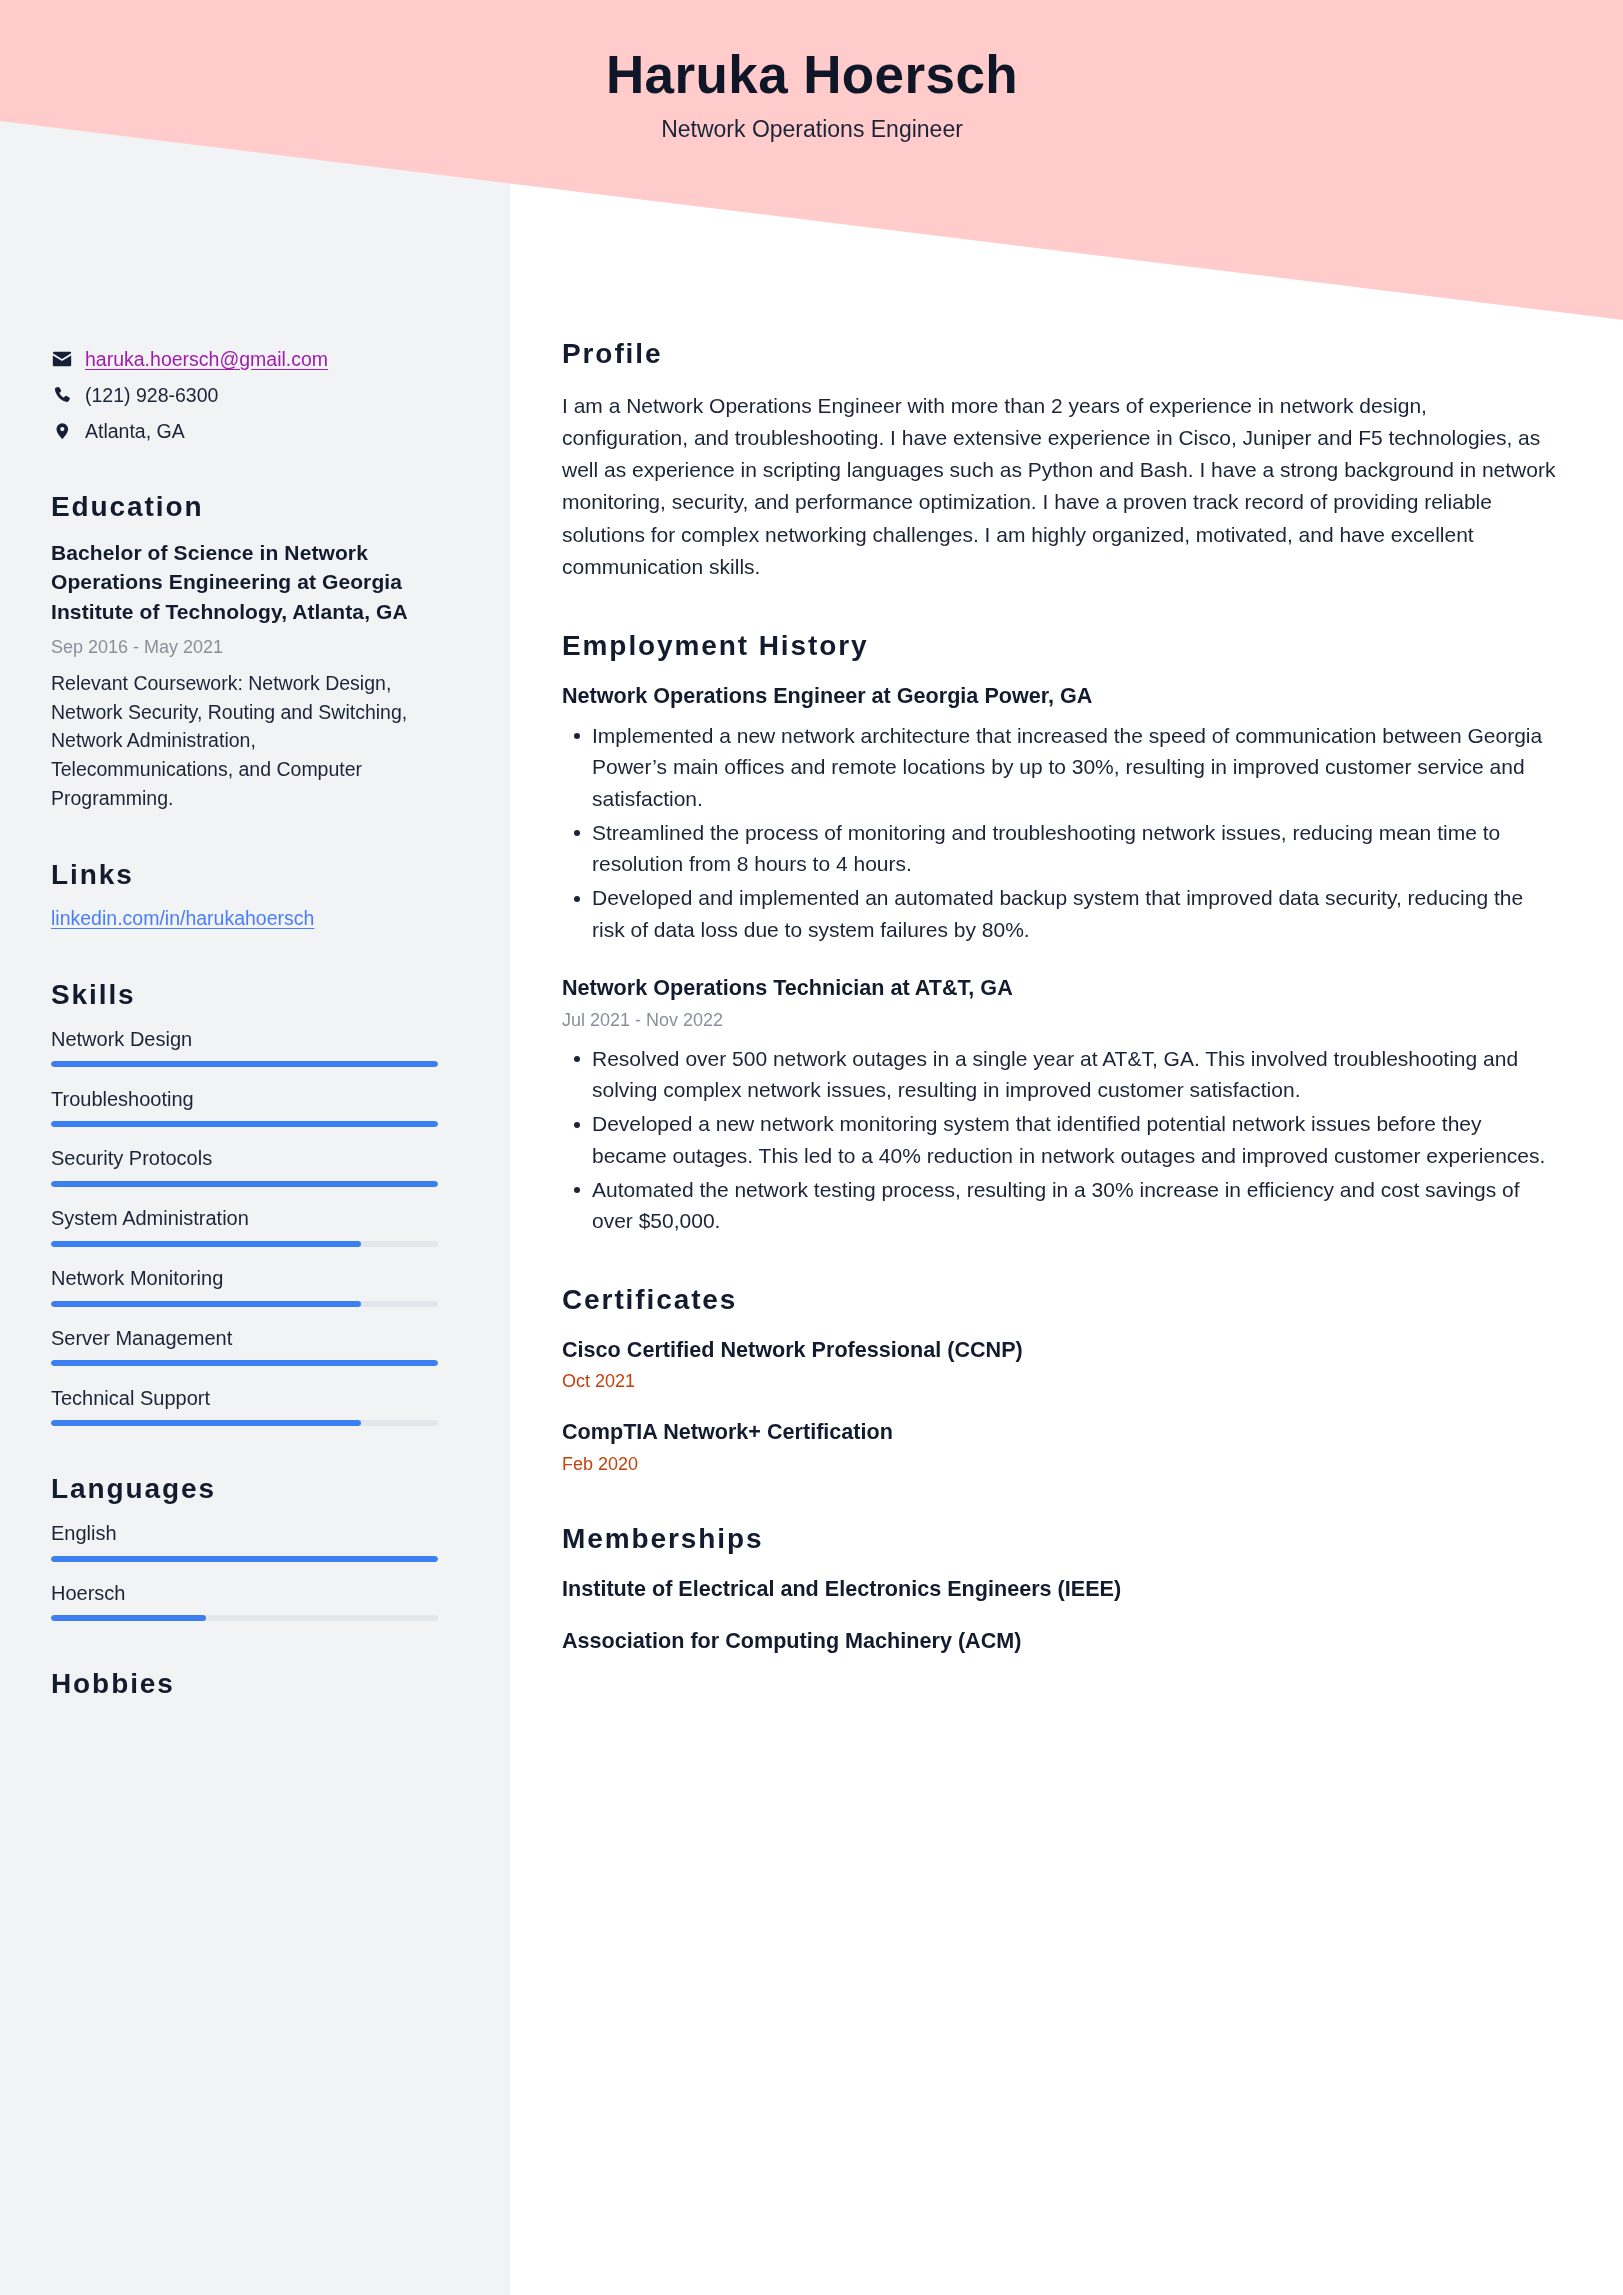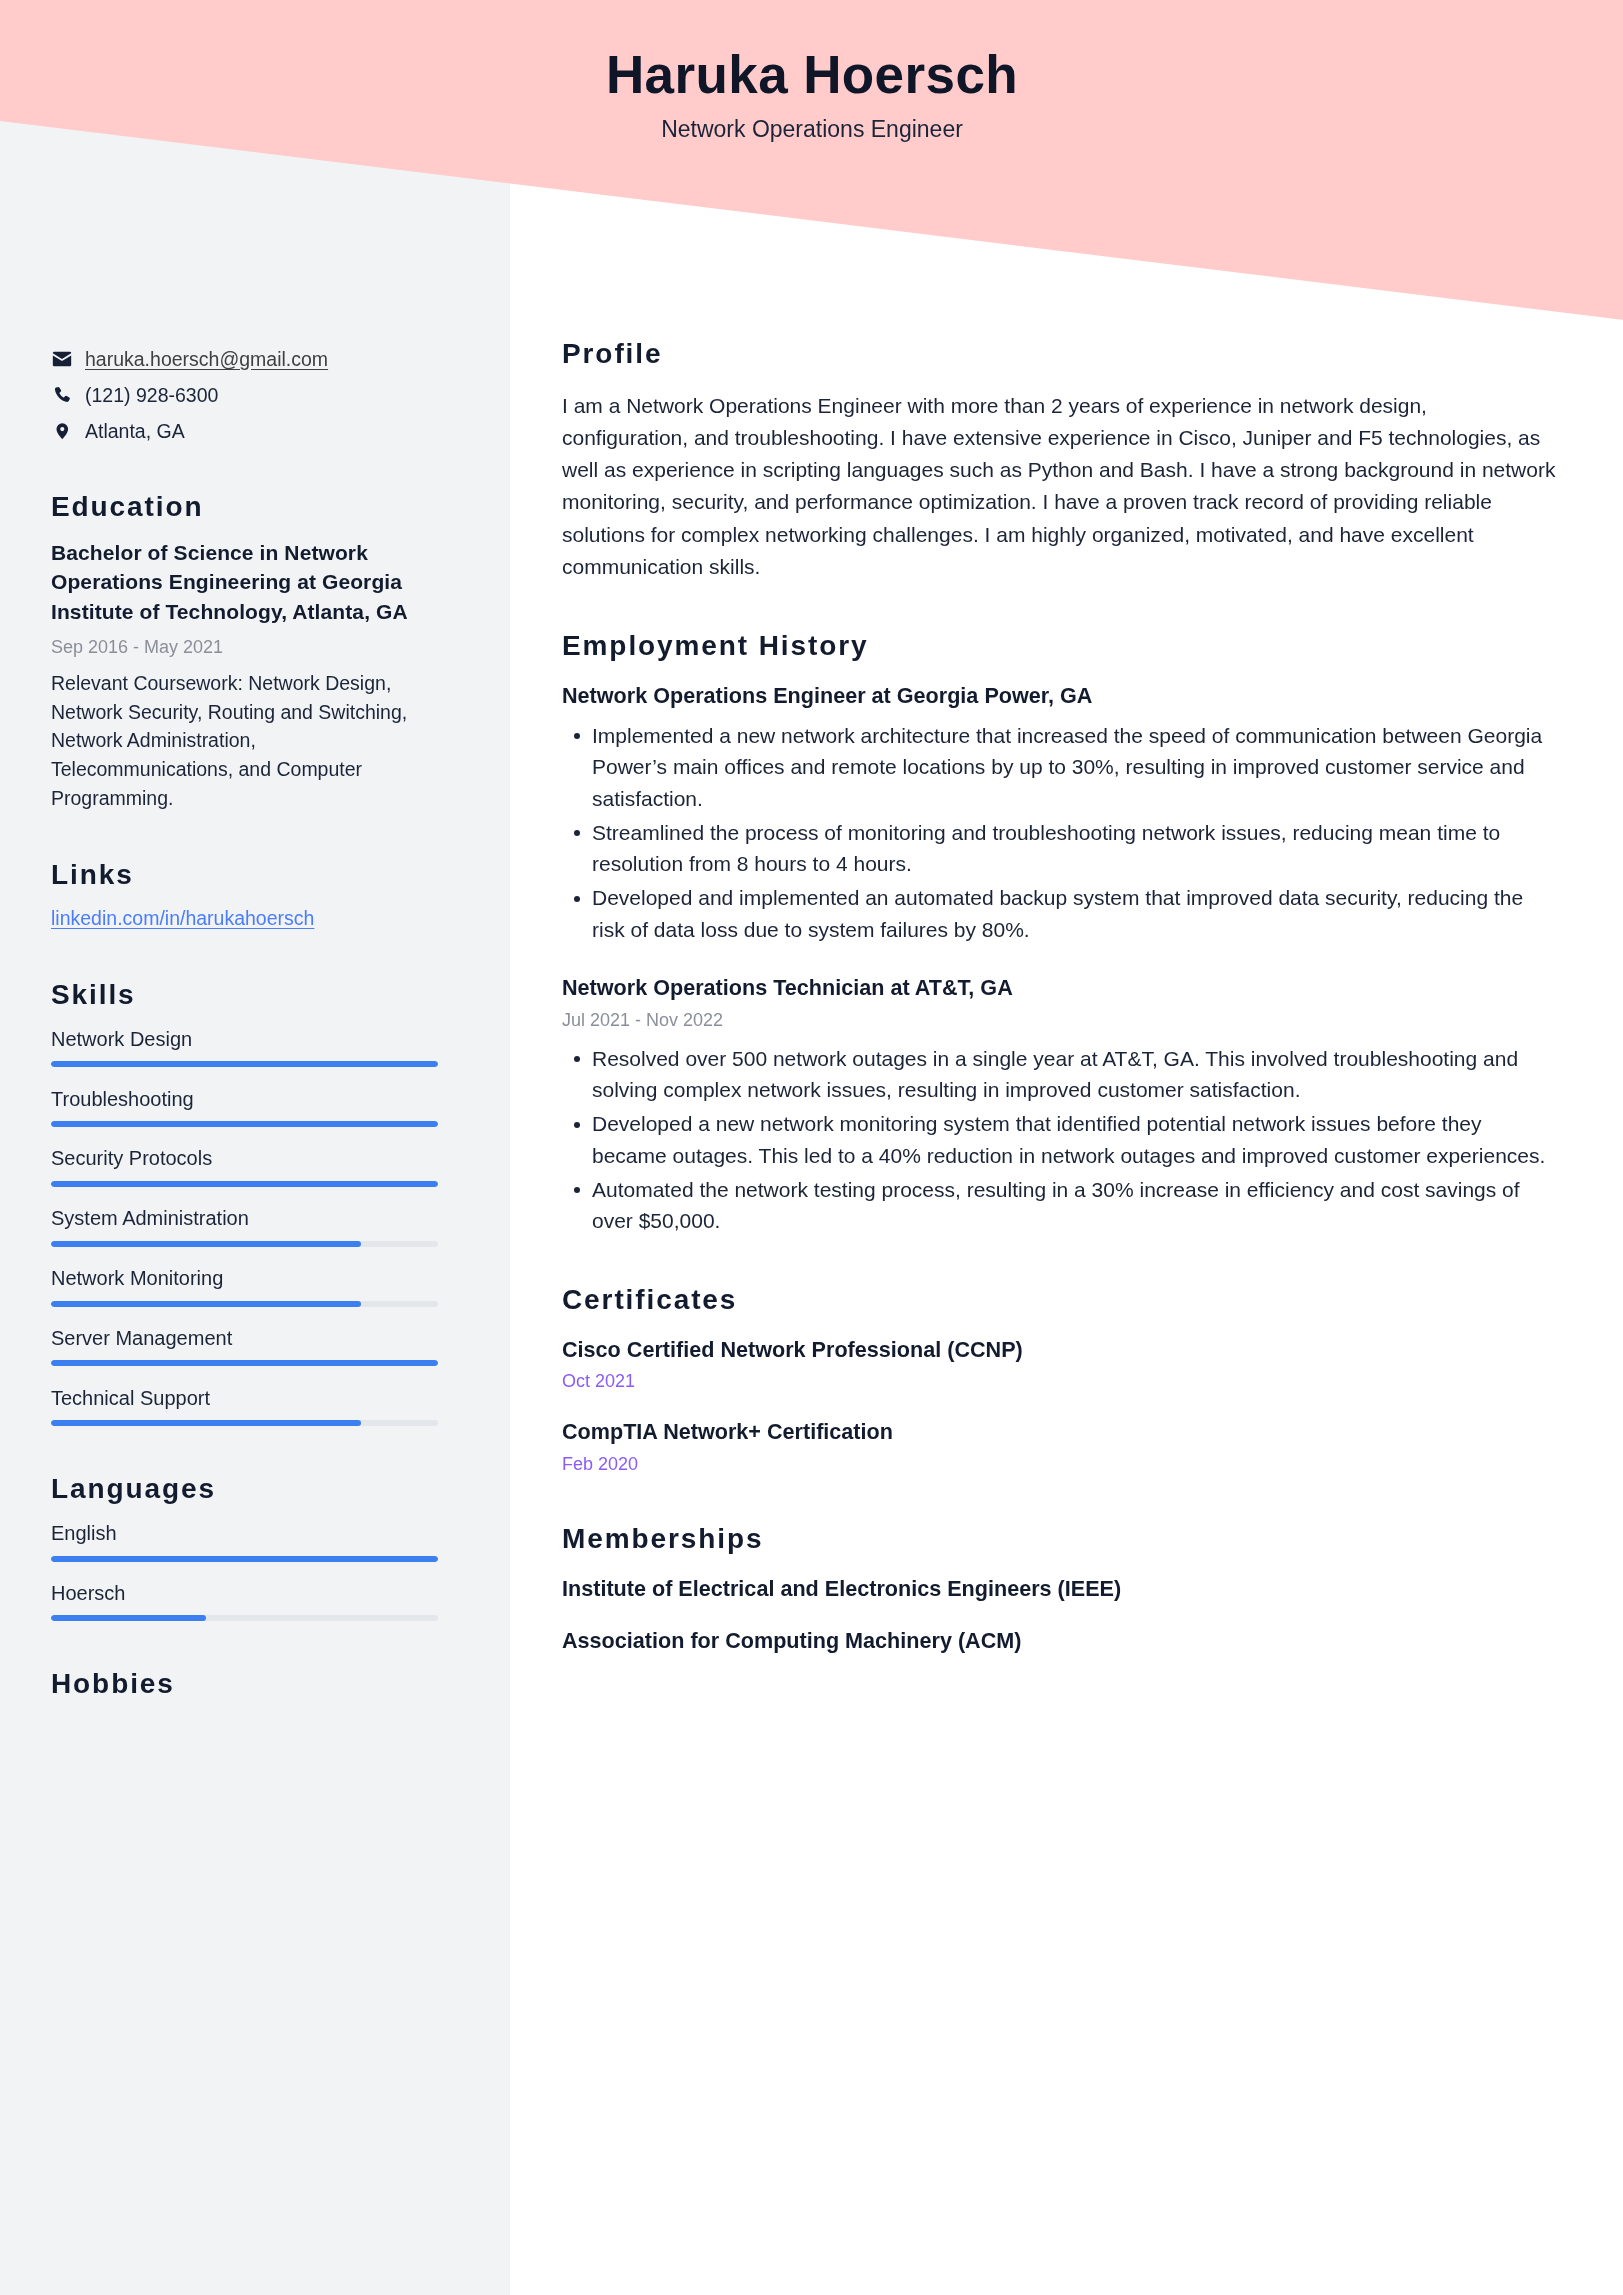--- a/index.html
+++ b/index.html
@@ -88,21 +88,21 @@
     color:#161f35;
   }
   .contact-icon svg { display:block; }
   .contact-text {
     font-size:19.5px;
     color:#1c2438;
     line-height:1.25;
   }
   .contact-link {
     font-size:19.5px;
-    color:#404040;
+    color:#a21caf;
     text-decoration:underline;
     text-underline-offset:2.5px;
     line-height:1.25;
   }
 
   .side-heading {
     font-size:28px;
     font-weight:700;
     letter-spacing:1.9px;
     color:#131b2e;
@@ -223,21 +223,21 @@
 
   .cert { margin-bottom:24px; }
   .cert-name {
     font-size:21.6px;
     font-weight:700;
     color:#131b2e;
     line-height:1.3;
   }
   .cert-date {
     font-size:18px;
-    color:#8b5cf6;
+    color:#c2410c;
     margin-top:6.8px;
     line-height:1.3;
   }
 
   .membership {
     font-size:21.6px;
     font-weight:700;
     color:#131b2e;
     line-height:1.3;
     margin-bottom:24px;

